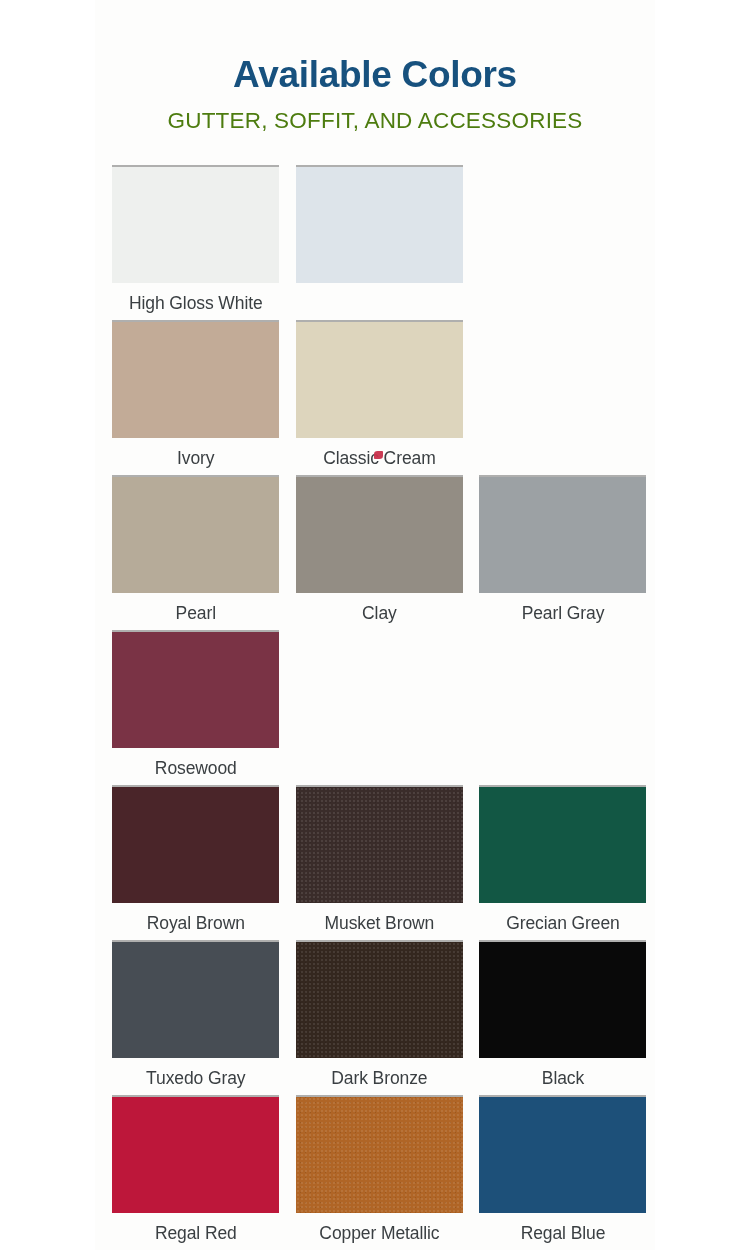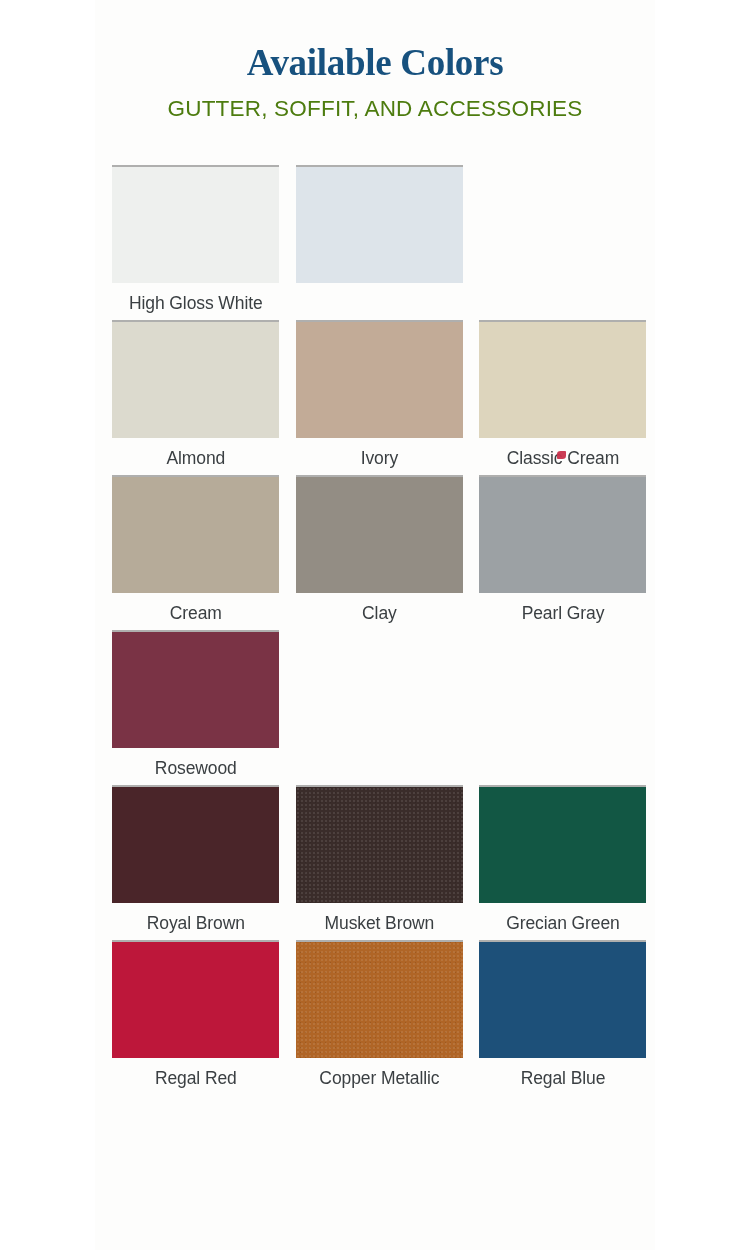--- a/index.html
+++ b/index.html
@@ -35,22 +35,21 @@
     padding-top: 44px;
     text-align: center;
   }
 
   #title {
     font-size: 37px;
     font-weight: bold;
     color: #17517e;
     letter-spacing: -0.3px;
     line-height: 1.05;
-    margin: 0;
-    font-family: Liberation Serif, serif;
+    margin: 12px;
   }
 
   #subtitle {
     margin: 14px 0 0 0;
     font-size: 22.5px;
     font-weight: normal;
     color: #4d7c0f;
     letter-spacing: 0.2px;
     line-height: 1.1;
   }
@@ -150,44 +149,38 @@
           </div>
           <div class="color-cell">
             <div class="swatch-wrap">
               <div class="swatch" style="background: rgb(221, 228, 234);"></div>
             </div>
           </div>
         </div>
         <div class="color-row">
           <div class="color-cell">
             <div class="swatch-wrap">
-              <div class="swatch" style="background: rgb(220, 218, 206);"></div>
-            </div>
-            <div class="swatch-label">Almond</div>
-          </div>
-          <div class="color-cell">
-            <div class="swatch-wrap">
               <div class="swatch" style="background: rgb(194, 171, 151);"></div>
             </div>
             <div class="swatch-label">Ivory</div>
           </div>
           <div class="color-cell">
             <div class="swatch-wrap">
               <div class="swatch" style="background: rgb(221, 213, 189);"></div>
             </div>
             <div class="swatch-label">Classic Cream</div>
             <span class="artifact-dot"></span>
           </div>
         </div>
         <div class="color-row">
           <div class="color-cell">
             <div class="swatch-wrap">
               <div class="swatch" style="background: rgb(182, 171, 153);"></div>
             </div>
-            <div class="swatch-label">Cream</div>
+            <div class="swatch-label">Pearl</div>
           </div>
           <div class="color-cell">
             <div class="swatch-wrap">
               <div class="swatch" style="background: rgb(147, 141, 132);"></div>
             </div>
             <div class="swatch-label">Clay</div>
           </div>
           <div class="color-cell">
             <div class="swatch-wrap">
               <div class="swatch" style="background: rgb(156, 161, 164);"></div>
@@ -214,20 +207,40 @@
             <div class="swatch-wrap">
               <div class="swatch textured" style="background: rgb(58, 44, 42);"></div>
             </div>
             <div class="swatch-label">Musket Brown</div>
           </div>
           <div class="color-cell">
             <div class="swatch-wrap">
               <div class="swatch" style="background: rgb(18, 87, 68);"></div>
             </div>
             <div class="swatch-label">Grecian Green</div>
+          </div>
+        </div>
+        <div class="color-row">
+          <div class="color-cell">
+            <div class="swatch-wrap">
+              <div class="swatch" style="background: rgb(71, 77, 84);"></div>
+            </div>
+            <div class="swatch-label">Tuxedo Gray</div>
+          </div>
+          <div class="color-cell">
+            <div class="swatch-wrap">
+              <div class="swatch textured" style="background: rgb(52, 39, 31);"></div>
+            </div>
+            <div class="swatch-label">Dark Bronze</div>
+          </div>
+          <div class="color-cell">
+            <div class="swatch-wrap">
+              <div class="swatch" style="background: rgb(9, 9, 9);"></div>
+            </div>
+            <div class="swatch-label">Black</div>
           </div>
         </div>
         <div class="color-row">
           <div class="color-cell">
             <div class="swatch-wrap">
               <div class="swatch" style="background: rgb(189, 23, 58);"></div>
             </div>
             <div class="swatch-label">Regal Red</div>
           </div>
           <div class="color-cell">

